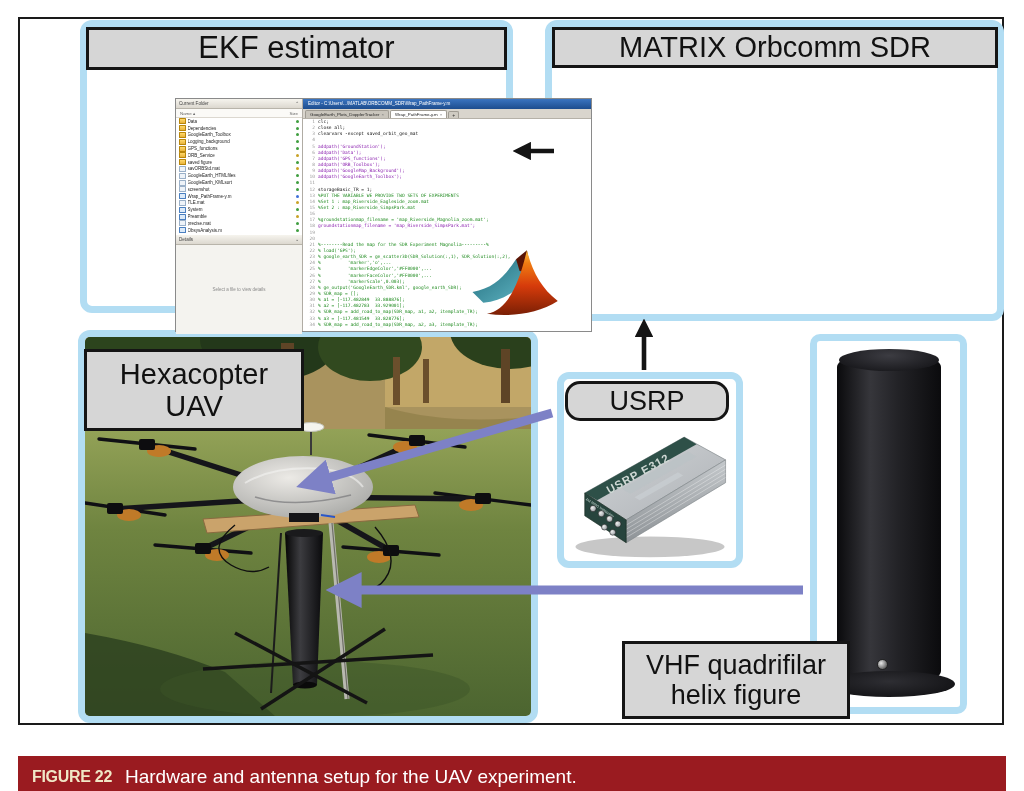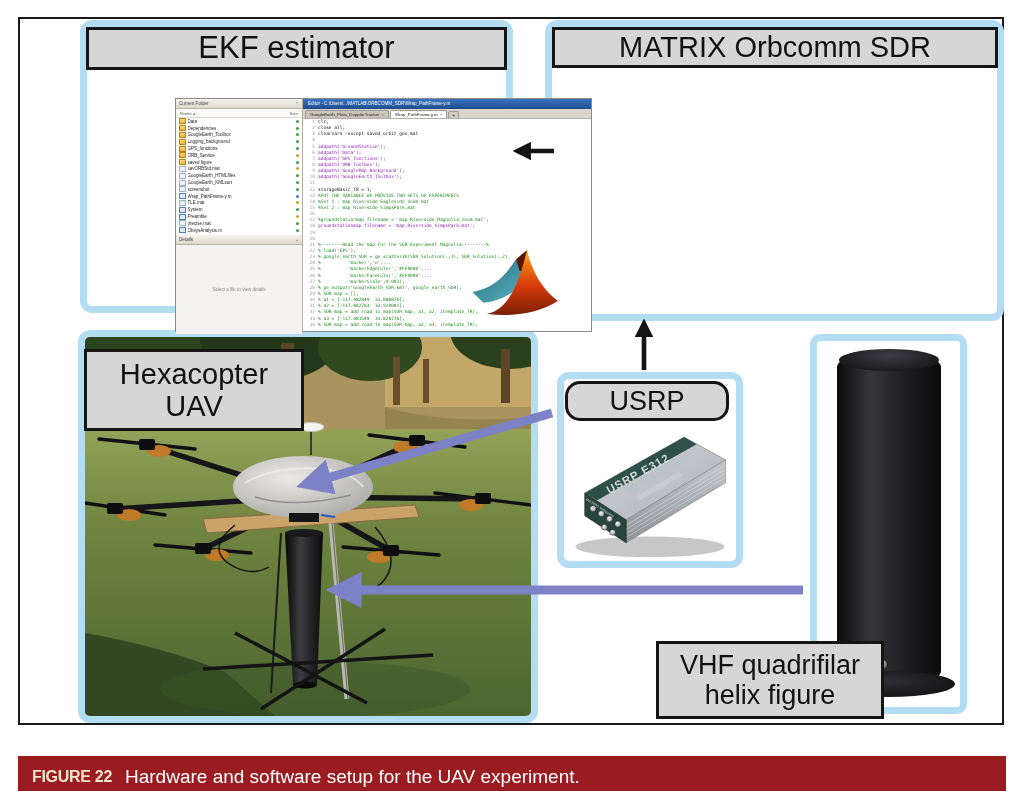--- a/index.html
+++ b/index.html
@@ -58,21 +58,21 @@
   
   #ant-box{left:810px;top:334px;width:157px;height:380px;border-radius:10px;}
   #ant-cyl{position:absolute;left:20px;top:10px;width:104px;height:336px;border-radius:52px/16px;
     background:linear-gradient(90deg,#0a0a0c,#36363b 32%,#232327 58%,#0b0b0d);}
   #ant-cyl:before{content:"";position:absolute;left:2px;top:-2px;right:2px;height:22px;border-radius:50%;
     background:radial-gradient(ellipse at 50% 30%,#3c3c42,#0f0f12);}
   #ant-flange{position:absolute;left:6px;top:330px;width:132px;height:26px;border-radius:50%;
     background:radial-gradient(ellipse at 50% 40%,#2e2e33,#0c0c0e);}
   #ant-conn{position:absolute;left:60px;top:318px;width:11px;height:11px;border-radius:50%;
     background:radial-gradient(circle at 35% 35%,#e8e8e8,#7a7a7a 60%,#333);border:1px solid #222;box-sizing:border-box;z-index:3;}
-  #ant-label{left:622px;top:641px;width:228px;height:78px;font-size:27px;z-index:40;margin-left:34px;}
+  #ant-label{left:622px;top:641px;width:228px;height:78px;font-size:27px;z-index:40;}
 
   
   .arr{position:absolute;z-index:30;overflow:visible;}
 
   
   #caption{position:absolute;left:18px;top:728px;width:988px;height:41px;background:#9a1b20;display:flex;align-items:center;padding-left:14px;box-sizing:border-box;margin-top:28px;}
   #cap-label{color:#f0e7c6;font-weight:bold;font-size:16px;letter-spacing:-.3px;}
   #cap-text{color:#fff;font-size:19px;margin-left:13px;}
 </style>
 </head>
@@ -553,15 +553,15 @@
     <defs>
         <marker id="ph2" markerWidth="4" markerHeight="4" refX="2.4" refY="2" orient="auto">
           <path d="M0,0 L4,2 L0,4 Z" fill="#7d81c6"></path>
         </marker>
       </defs>
     <line x1="505" y1="13" x2="42" y2="13" stroke="#7d81c6" stroke-width="9" marker-end="url(#ph2)"></line>
   </svg>
 
   <div id="caption">
     <span id="cap-label">FIGURE 22</span>
-    <span id="cap-text">Hardware and software setup for the UAV experiment.</span>
+    <span id="cap-text">Hardware and antenna setup for the UAV experiment.</span>
   </div>
 </div>
 
 </body></html>

